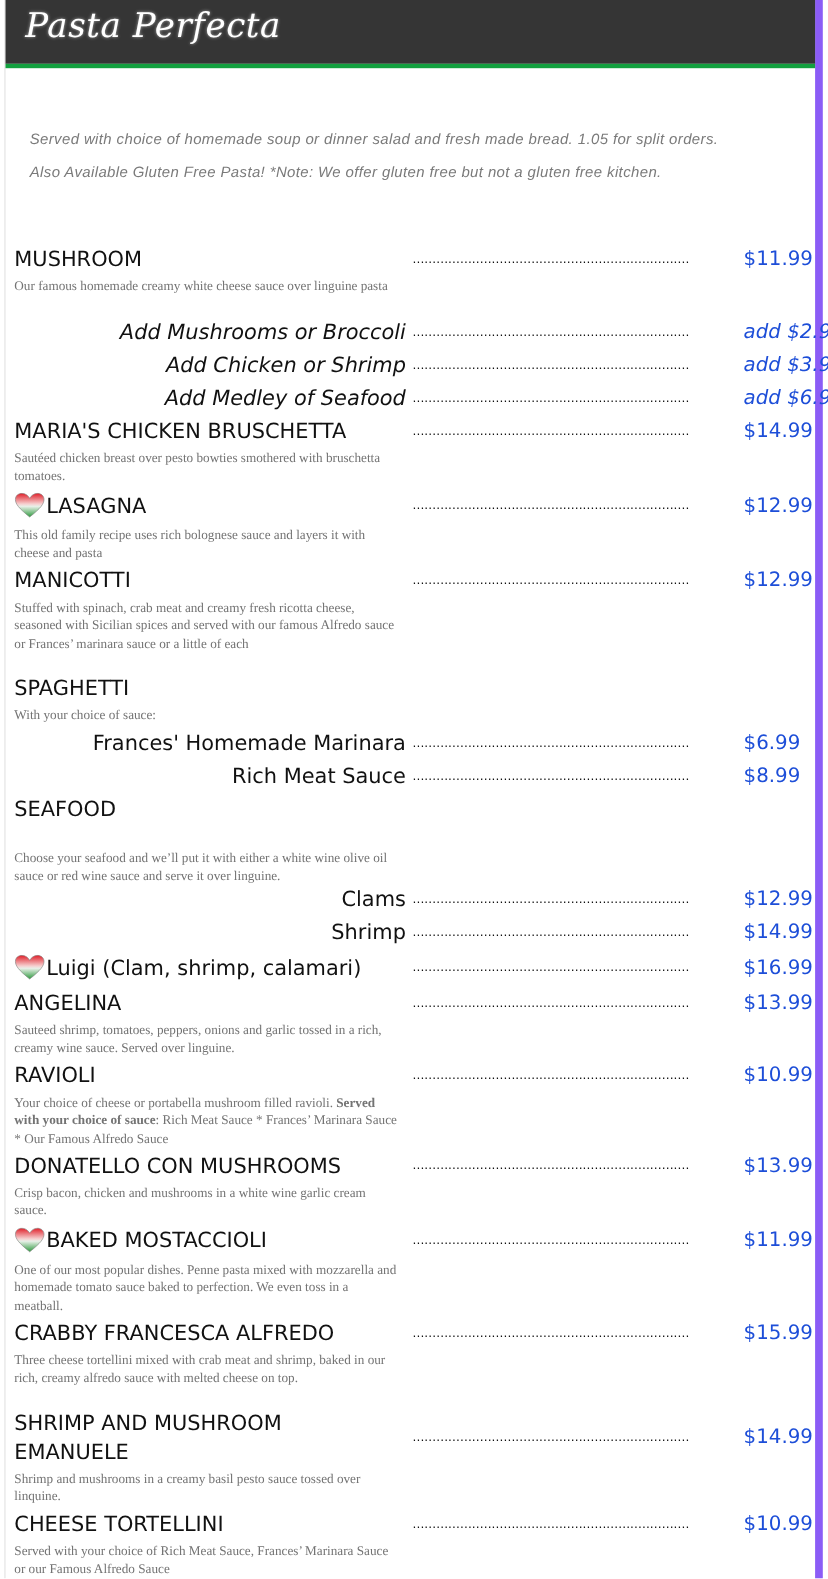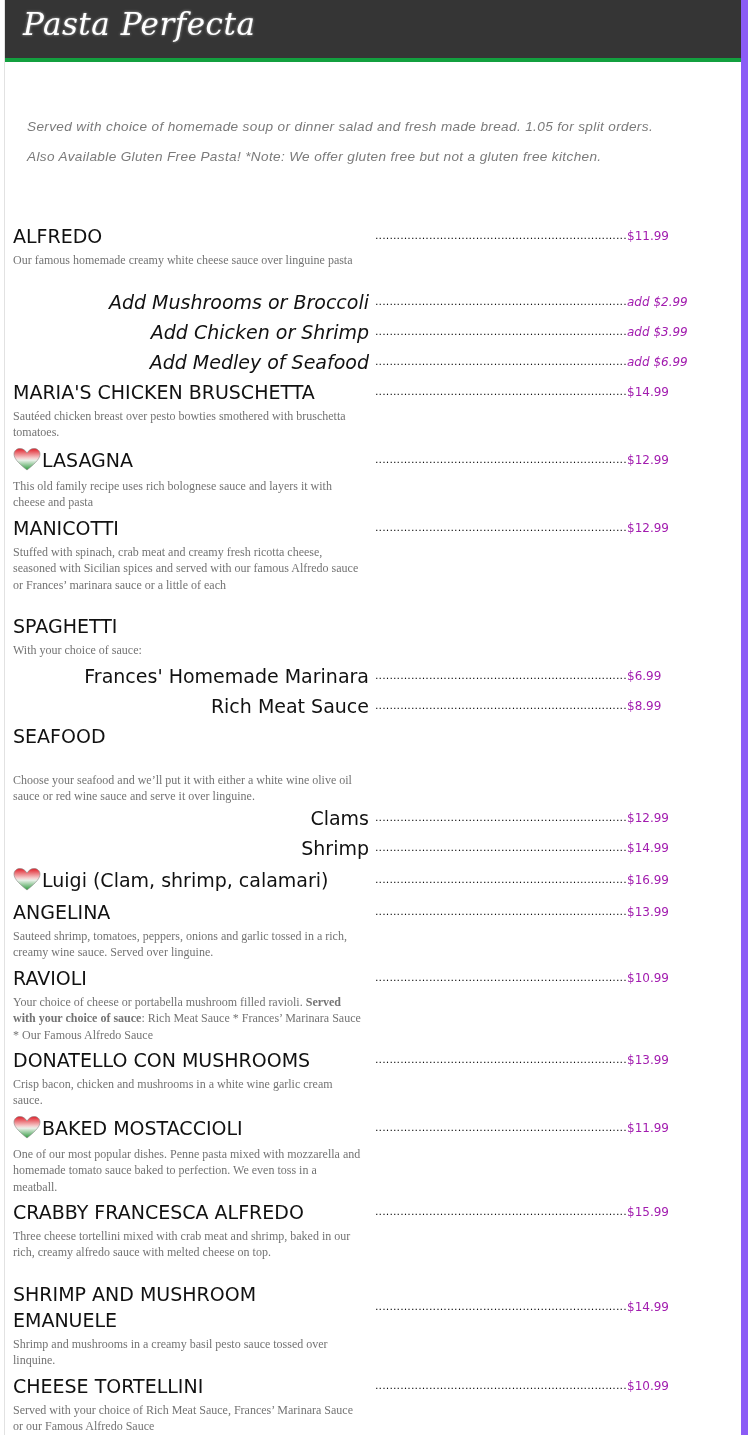--- a/index.html
+++ b/index.html
@@ -9,41 +9,41 @@
   .header-title { position: absolute; left: 18px; top: 6px; font-family: "DejaVu Serif", serif; font-style: italic; font-size: 31px; color: #ffffff; letter-spacing: 0.5px; text-shadow: 0 0 3px rgba(255,255,255,0.6); white-space: nowrap; }
   .green-bar { position: absolute; left: 0; top: 58px; width: 100%; height: 4px; background: #13a03f; }
   .intro { position: absolute; left: 22px; font-family: "Liberation Sans", sans-serif; font-style: italic; font-size: 13.6px; color: #7a7a7a; white-space: nowrap; letter-spacing: 0.35px; }
   .watermark { position: absolute; left: 405px; top: 1112px; width: 300px; height: 250px; pointer-events: none; }
   .wm-text { position: absolute; left: 4px; top: 150px; font-family: "Liberation Sans", sans-serif; font-weight: bold; font-size: 96px; color: #f1f1f1; letter-spacing: -2px; line-height: 1; }
   .row { position: absolute; left: 8px; width: 732px; }
   .name { position: absolute; left: 0; font-family: "DejaVu Sans", sans-serif; font-size: 19px; color: #111; white-space: nowrap; line-height: 24px; }
   .name.right { text-align: right; right: 376px; left: auto; }
   .name.italic { font-style: italic; }
   .dots { position: absolute; left: 362px; width: 260px; height: 24px; overflow: hidden; white-space: nowrap; font-family: "DejaVu Sans", sans-serif; font-size: 11px; line-height: 24px; letter-spacing: 0.1px; color: #111; }
-  .price { position: absolute; left: 614px; font-family: "DejaVu Sans", sans-serif; font-size: 12px; line-height: 24px; color: #a21caf; white-space: nowrap; }
+  .price { position: absolute; left: 663px; font-family: "DejaVu Sans", sans-serif; font-size: 18px; line-height: 24px; color: #1d4ed8; white-space: nowrap; }
   .price.italic { font-style: italic; }
   .desc { position: absolute; left: 8px; width: 350px; font-family: Liberation Serif, serif; font-size: 12px; line-height: 16.3px; color: #737373; }
   .desc b { font-weight: bold; }
   .heart { display: inline-block; width: 28px; height: 24px; vertical-align: top; margin-right: 1px; }
 </style>
 </head>
 <body>
 
 <div class="page">
   <div class="header">
     <div class="header-title">Pasta Perfecta</div>
   </div>
   <div class="green-bar"></div>
 
   <div class="intro" style="top:119px;">Served with choice of homemade soup or dinner salad and fresh made bread. 1.05 for split orders.</div>
   <div class="intro" style="top:149px;">Also Available Gluten Free Pasta! *Note: We offer gluten free but not a gluten free kitchen.</div>
 
 
   <div class="row" style="top:224px;">
-    <span class="name">ALFREDO</span>
+    <span class="name">MUSHROOM</span>
     <span class="dots">......................................................................</span>
     <span class="price">$11.99</span>
   </div>
   <div class="desc" style="top:252px;">Our famous homemade creamy white cheese sauce over linguine pasta</div>
 
   <div class="row" style="top:290px;">
     <span class="name right italic">Add Mushrooms or Broccoli</span>
     <span class="dots">......................................................................</span>
     <span class="price italic">add $2.99</span>
   </div>

